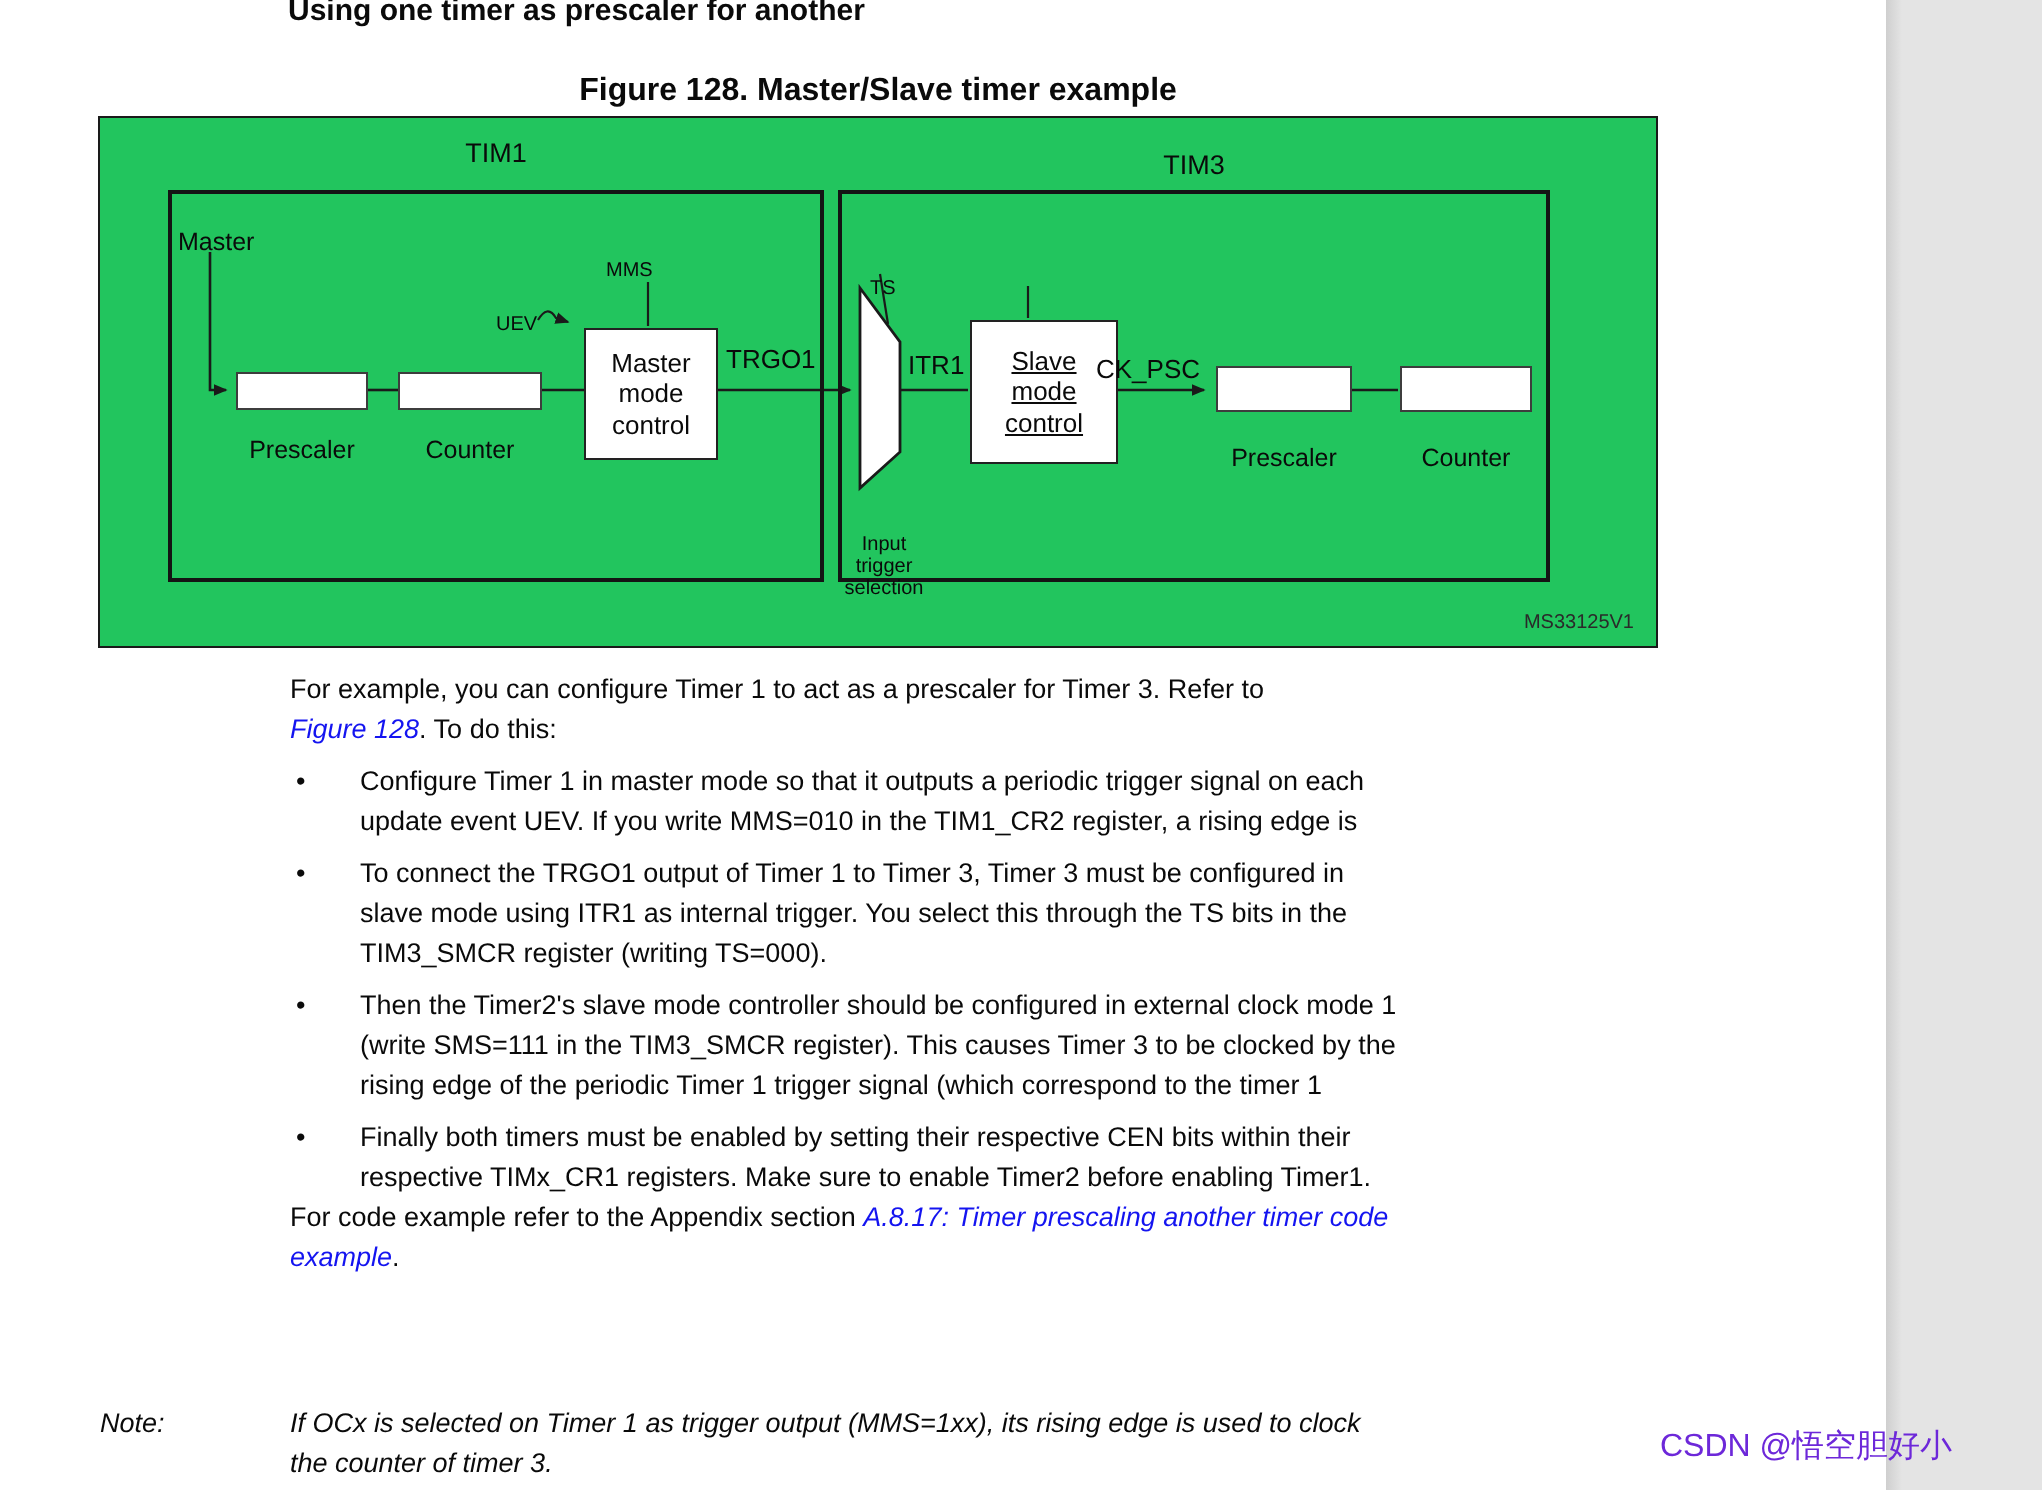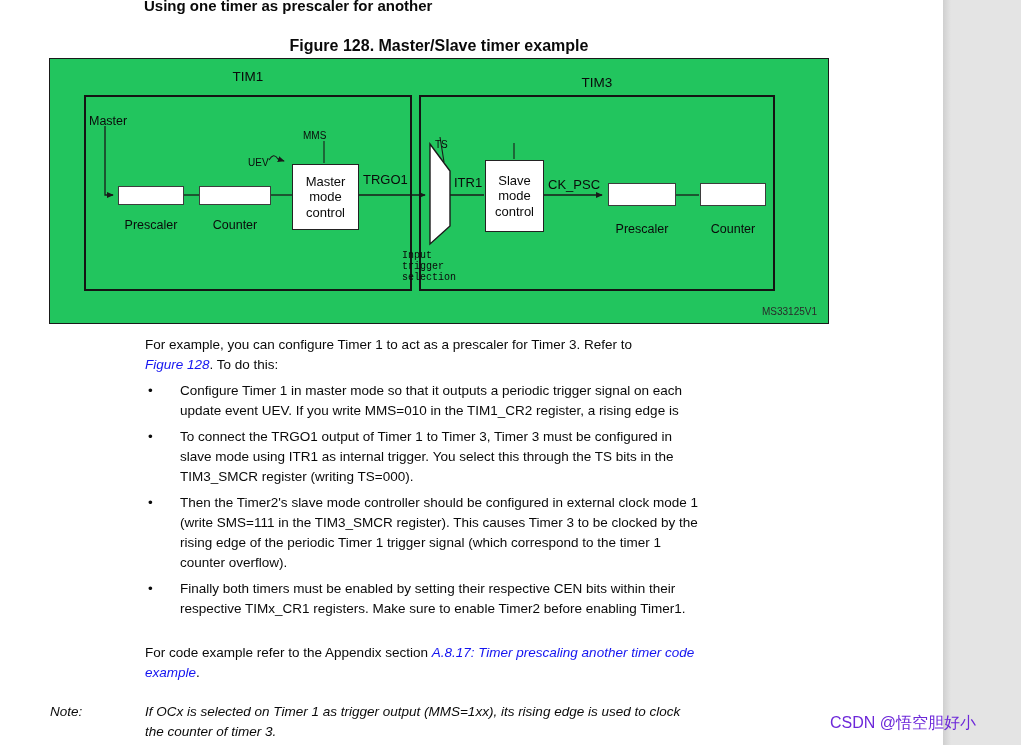--- a/index.html
+++ b/index.html
@@ -30,21 +30,21 @@
   .lbl-c { text-align:center;margin-top:11px; }
   .lbl-sm { position:absolute; font-size:10px; white-space:nowrap; }
   .sig { position:absolute; font-size:13px; white-space:nowrap; }
 
   
   #bodytext { position:absolute; left:145px; top:335px; width:706px; font-size:13.5px; }
   .ln { height:20px; line-height:20px; white-space:nowrap; }
   .lnk { color:#1414f0; font-style:italic; cursor:pointer; }
   .bullet-item { position:relative; padding-left:35px; margin-top:6px; }
   .bullet-item .dot { position:absolute; left:3px; top:0; height:20px; line-height:20px; font-size:13.5px; }
-  .para-gap { margin-top:24px; }
+  .para-gap { margin-top:0; }
 
   #note-label { position:absolute; left:50px; top:702px; font-size:13.5px; font-style:italic; height:20px; line-height:20px; }
   #note-text { position:absolute; left:145px; top:702px; width:706px; font-size:13.5px; font-style:italic; }
 
   
   #gray-strip { position:absolute; right:0; top:0; width:78px; height:745px;
                 background:linear-gradient(to right, #cfcfcf 0px, #e4e4e4 8px); }
   #watermark { position:absolute; left:830px; top:713px; font-size:16px; color:#6d28d9;
                white-space:nowrap; z-index:5; }
 </style>
@@ -105,31 +105,31 @@
     <div class="ctl-box" style="left:242px; top:105px; width:67px; height:66px;">
       <span>Master</span>
       <span>mode</span>
       <span>control</span>
     </div>
     <div class="sig" style="left:313px; top:113px;">TRGO1</div>
 
     <div class="lbl-sm" style="left:385px; top:68px;margin-top:12px;">TS</div>
     <div class="sig" style="left:404px; top:116px;">ITR1</div>
     <div class="lbl-sm" style="left:445px; top:72px; width:40px; text-align:center;margin-top:32px;">SMS</div>
-    <div class="ctl-box" style="left:435px; top:101px; width:59px; height:72px;">
+    <div class="ctl-box" style="left:435px; top:101px; width:74px; height:72px;text-decoration:underline;">
       <span>Slave</span>
       <span>mode</span>
       <span>control</span>
     </div>
     <div class="sig" style="left:498px; top:118px;">CK_PSC</div>
     <div class="small-box" style="left:558px; top:124px; width:68px; height:23px;"></div>
     <div class="small-box" style="left:650px; top:124px; width:66px; height:23px;"></div>
     <div class="lbl lbl-c" style="left:553px; top:152px; width:78px;">Prescaler</div>
     <div class="lbl lbl-c" style="left:647px; top:152px; width:72px;">Counter</div>
-    <div class="lbl-sm" style="left:352px; top:191px; width:80px; text-align:left; line-height:11px;font-family:Liberation Mono, monospace;">
+    <div class="lbl-sm" style="left:352px; top:208px; width:80px; text-align:center; line-height:11px;">
       <div>Input</div>
       <div>trigger</div>
       <div>selection</div>
     </div>
 
     <div class="lbl-sm" style="right:11px; top:247px; color:#2a2a2a;">MS33125V1</div>
   </div>
 
   <div id="bodytext">
     <div>
@@ -146,21 +146,20 @@
       <span class="dot">•</span>
       <div class="ln">To connect the TRGO1 output of Timer 1 to Timer 3, Timer 3 must be configured in</div>
       <div class="ln">slave mode using ITR1 as internal trigger. You select this through the TS bits in the</div>
       <div class="ln">TIM3_SMCR register (writing TS=000).</div>
     </div>
     <div class="bullet-item">
       <span class="dot">•</span>
       <div class="ln">Then the Timer2's slave mode controller should be configured in external clock mode 1</div>
       <div class="ln">(write SMS=111 in the TIM3_SMCR register). This causes Timer 3 to be clocked by the</div>
       <div class="ln">rising edge of the periodic Timer 1 trigger signal (which correspond to the timer 1</div>
-      <div class="ln">counter overflow).</div>
     </div>
     <div class="bullet-item">
       <span class="dot">•</span>
       <div class="ln">Finally both timers must be enabled by setting their respective CEN bits within their</div>
       <div class="ln">respective TIMx_CR1 registers. Make sure to enable Timer2 before enabling Timer1.</div>
     </div>
 
     <div class="para-gap">
       <div class="ln"><span>For code example refer to the Appendix section </span><span class="lnk">A.8.17: Timer prescaling another timer code</span></div>
       <div class="ln"><span class="lnk">example</span><span>.</span></div>

